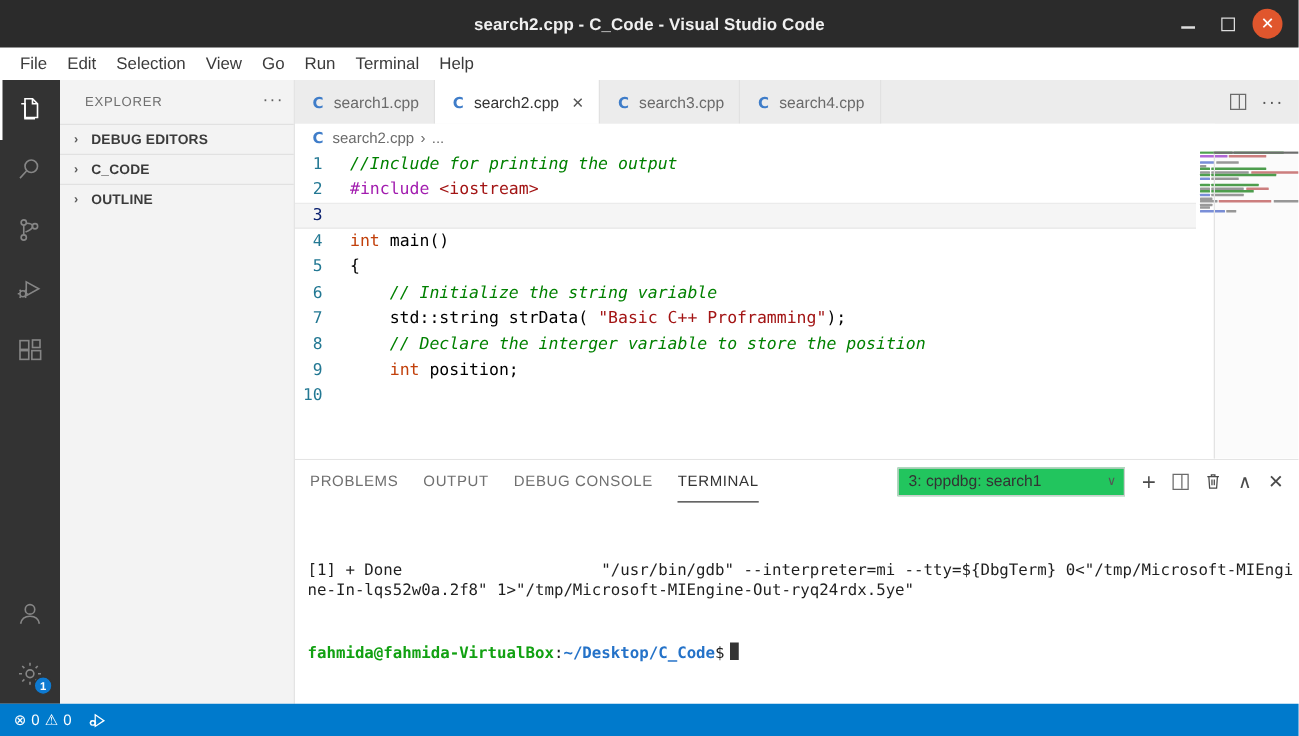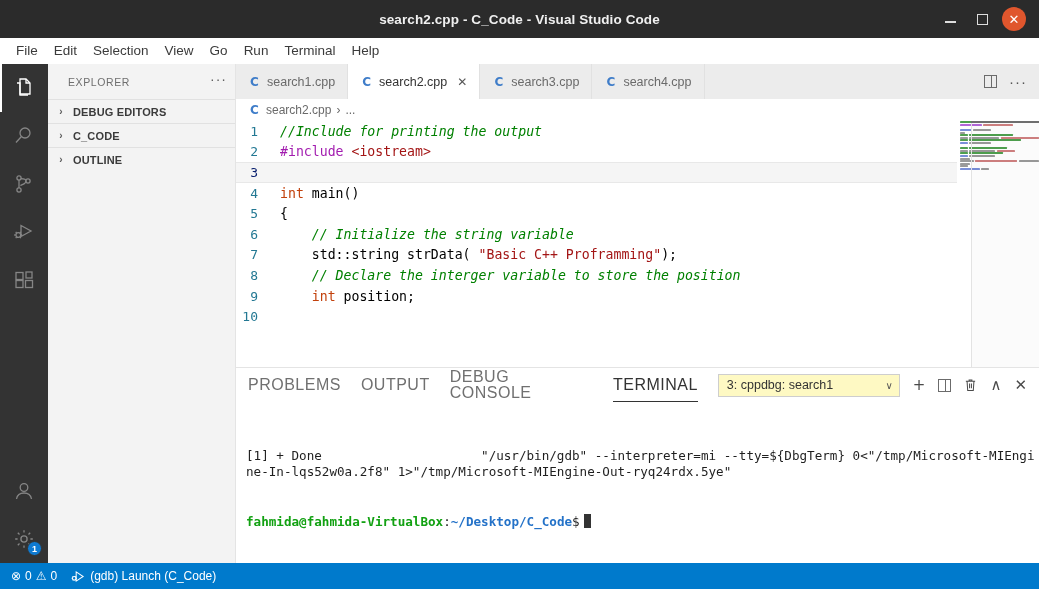--- a/index.html
+++ b/index.html
@@ -144,31 +144,31 @@
   .mm-slider {
     position: absolute; right: 0; top: 0; width: 68px; height: 300px;
     border-left: 1px solid #e3e3e3; background: rgba(0,0,0,0.015);
   }
   .mm-topbar { position:absolute; right:0; top:0; width:68px; height:2px; background:#6e6e6e; }
 
   
   .panel { flex: 0 0 152px; background: #ffffff; display: flex; flex-direction: column; border-top: 1px solid #e4e4e4; }
   .panel-head { height: 35px; display: flex; align-items: center; padding-left: 12px; flex: 0 0 35px; }
   .panel-tab {
-    font-size: 16px; letter-spacing: .5px; color: #707070; text-transform: uppercase;
+    font-size: 12px; letter-spacing: .5px; color: #707070; text-transform: uppercase;
     margin-right: 20px; position: relative; padding: 8px 0 8px 0; line-height: 16px;
   }
   .panel-tab.active { color: #333; }
   .panel-tab.active::after {
     content: ""; position: absolute; left: 0; right: 0; bottom: -1px; height: 1.5px; background: #333;
   }
   .panel-actions { margin-left: auto; display: flex; align-items: center; gap: 13px; padding-right: 12px; }
   .term-select {
     display: flex; align-items: center; justify-content: space-between; gap: 8px;
-    width: 182px; height: 23px; border: 1px solid #cecece; background: #fef9c3;
+    width: 182px; height: 23px; border: 1px solid #cecece; background: #22c55e;
     font-size: 12.5px; color: #333; padding: 0 6px 0 8px;
   }
   .term-select .chevd { color: #555; font-size: 10px; }
   .pa { color: #4a4a4a; font-size: 15px; line-height: 1; font-family: "DejaVu Sans", sans-serif; }
 
   .terminal-body {
     flex: 1 1 auto; padding: 12px 0 0 10px; overflow: hidden;
     font-family: "DejaVu Sans Mono", monospace; font-size: 12.6px; line-height: 16.5px;
     color: #1f1f1f; white-space: pre-wrap; word-break: break-all;
   }
@@ -454,16 +454,15 @@
       <span>0</span>
     </div>
     <div class="sb-item">
       <span>
         <svg width="15" height="13" viewBox="0 0 16 14" fill="none" stroke="#fff" stroke-width="1.1">
           <path d="M5.5 2 13 7l-7.5 5z"></path>
             <circle cx="3.4" cy="9" r="1.9"></circle>
           <path d="M1.4 9H.6M5.4 9h.9M2.2 7.7l-.6-.7M4.6 7.7l.6-.7M2.2 10.3l-.6.7M4.6 10.3l.6.7"></path>
         </svg>
       </span>
-      <span>(gdb) Launch (C_Code)</span>
     </div>
   </div>
 </div>
 
 </body></html>

